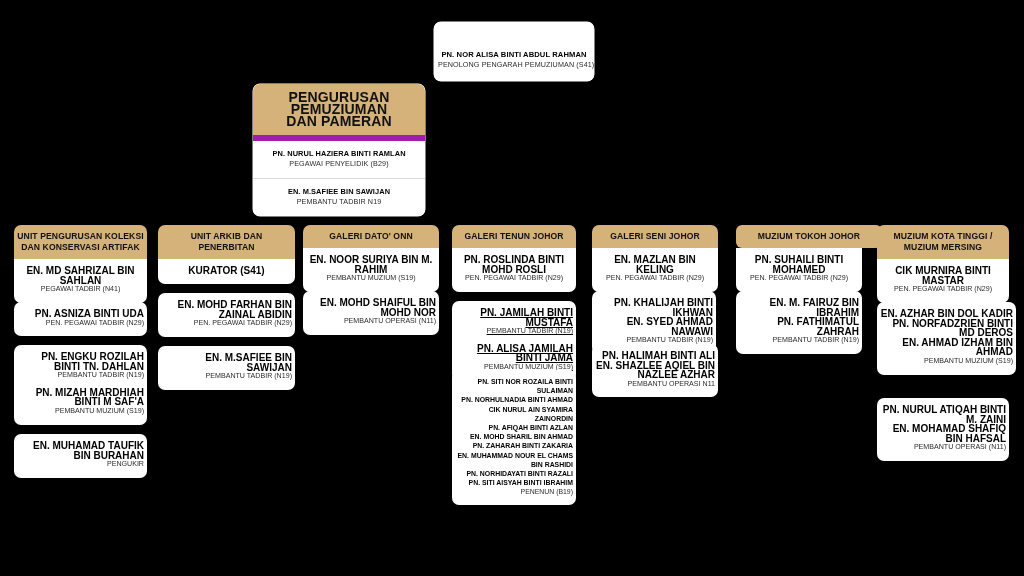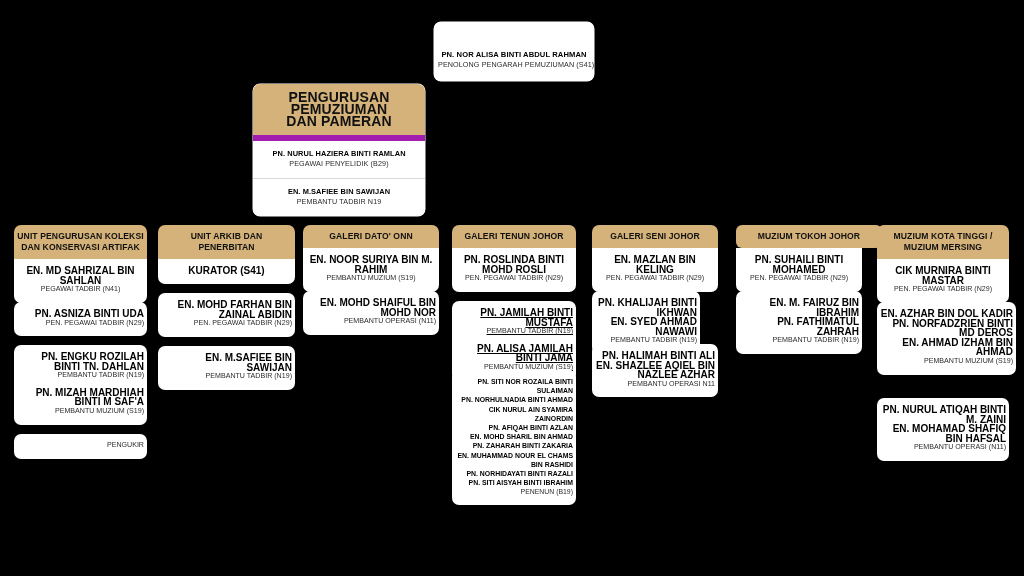--- a/index.html
+++ b/index.html
@@ -149,20 +149,21 @@
       <div class="ps-s">PEN. PEGAWAI TADBIR (N29)</div>
     </div>
     <div class="sub" style="left: 14px; top: 345px; width: 133px;">
       <div class="nm-s">PN. ENGKU ROZILAH BINTI TN. DAHLAN</div>
       <div class="ps-s">PEMBANTU TADBIR (N19)</div>
       <div class="gap"></div>
       <div class="nm-s">PN. MIZAH MARDHIAH BINTI M SAF'A</div>
       <div class="ps-s">PEMBANTU MUZIUM (S19)</div>
     </div>
     <div class="sub" style="left: 14px; top: 434px; width: 133px;">
+      <div class="nm-s">EN. MUHAMAD TAUFIK BIN BURAHAN</div>
       <div class="ps-s">PENGUKIR</div>
     </div>
     <div class="col-head" style="left: 158px; top: 225px; width: 137px;">
       <div>UNIT ARKIB DAN</div>
       <div>PENERBITAN</div>
     </div>
     <div class="col-first" style="left: 158px; top: 259px; width: 137px;">
       <div class="nm-s">KURATOR (S41)</div>
     </div>
     <div class="sub" style="left: 158px; top: 293px; width: 137px;">
@@ -211,21 +212,21 @@
       <div class="nm-s">PN. SITI AISYAH BINTI IBRAHIM</div>
       <div class="ps-s">PENENUN (B19)</div>
     </div>
     <div class="col-head" style="left: 592px; top: 225px; width: 126px;">
       <div>GALERI SENI JOHOR</div>
     </div>
     <div class="col-first" style="left: 592px; top: 248px; width: 126px;">
       <div class="nm-s">EN. MAZLAN BIN KELING</div>
       <div class="ps-s">PEN. PEGAWAI TADBIR (N29)</div>
     </div>
-    <div class="sub" style="left: 592px; top: 291px; width: 108px;">
+    <div class="sub" style="left: 592px; top: 291px; width: 124px;">
       <div class="nm-s">PN. KHALIJAH BINTI IKHWAN</div>
       <div class="nm-s">EN. SYED AHMAD NAWAWI</div>
       <div class="ps-s">PEMBANTU TADBIR (N19)</div>
     </div>
     <div class="sub" style="left: 592px; top: 344px; width: 126px;">
       <div class="nm-s">PN. HALIMAH BINTI ALI</div>
       <div class="nm-s">EN. SHAZLEE AQIEL BIN NAZLEE AZHAR</div>
       <div class="ps-s">PEMBANTU OPERASI N11</div>
     </div>
     <div class="col-head" style="left: 736px; top: 225px; width: 146px; border-radius: 6px;">

